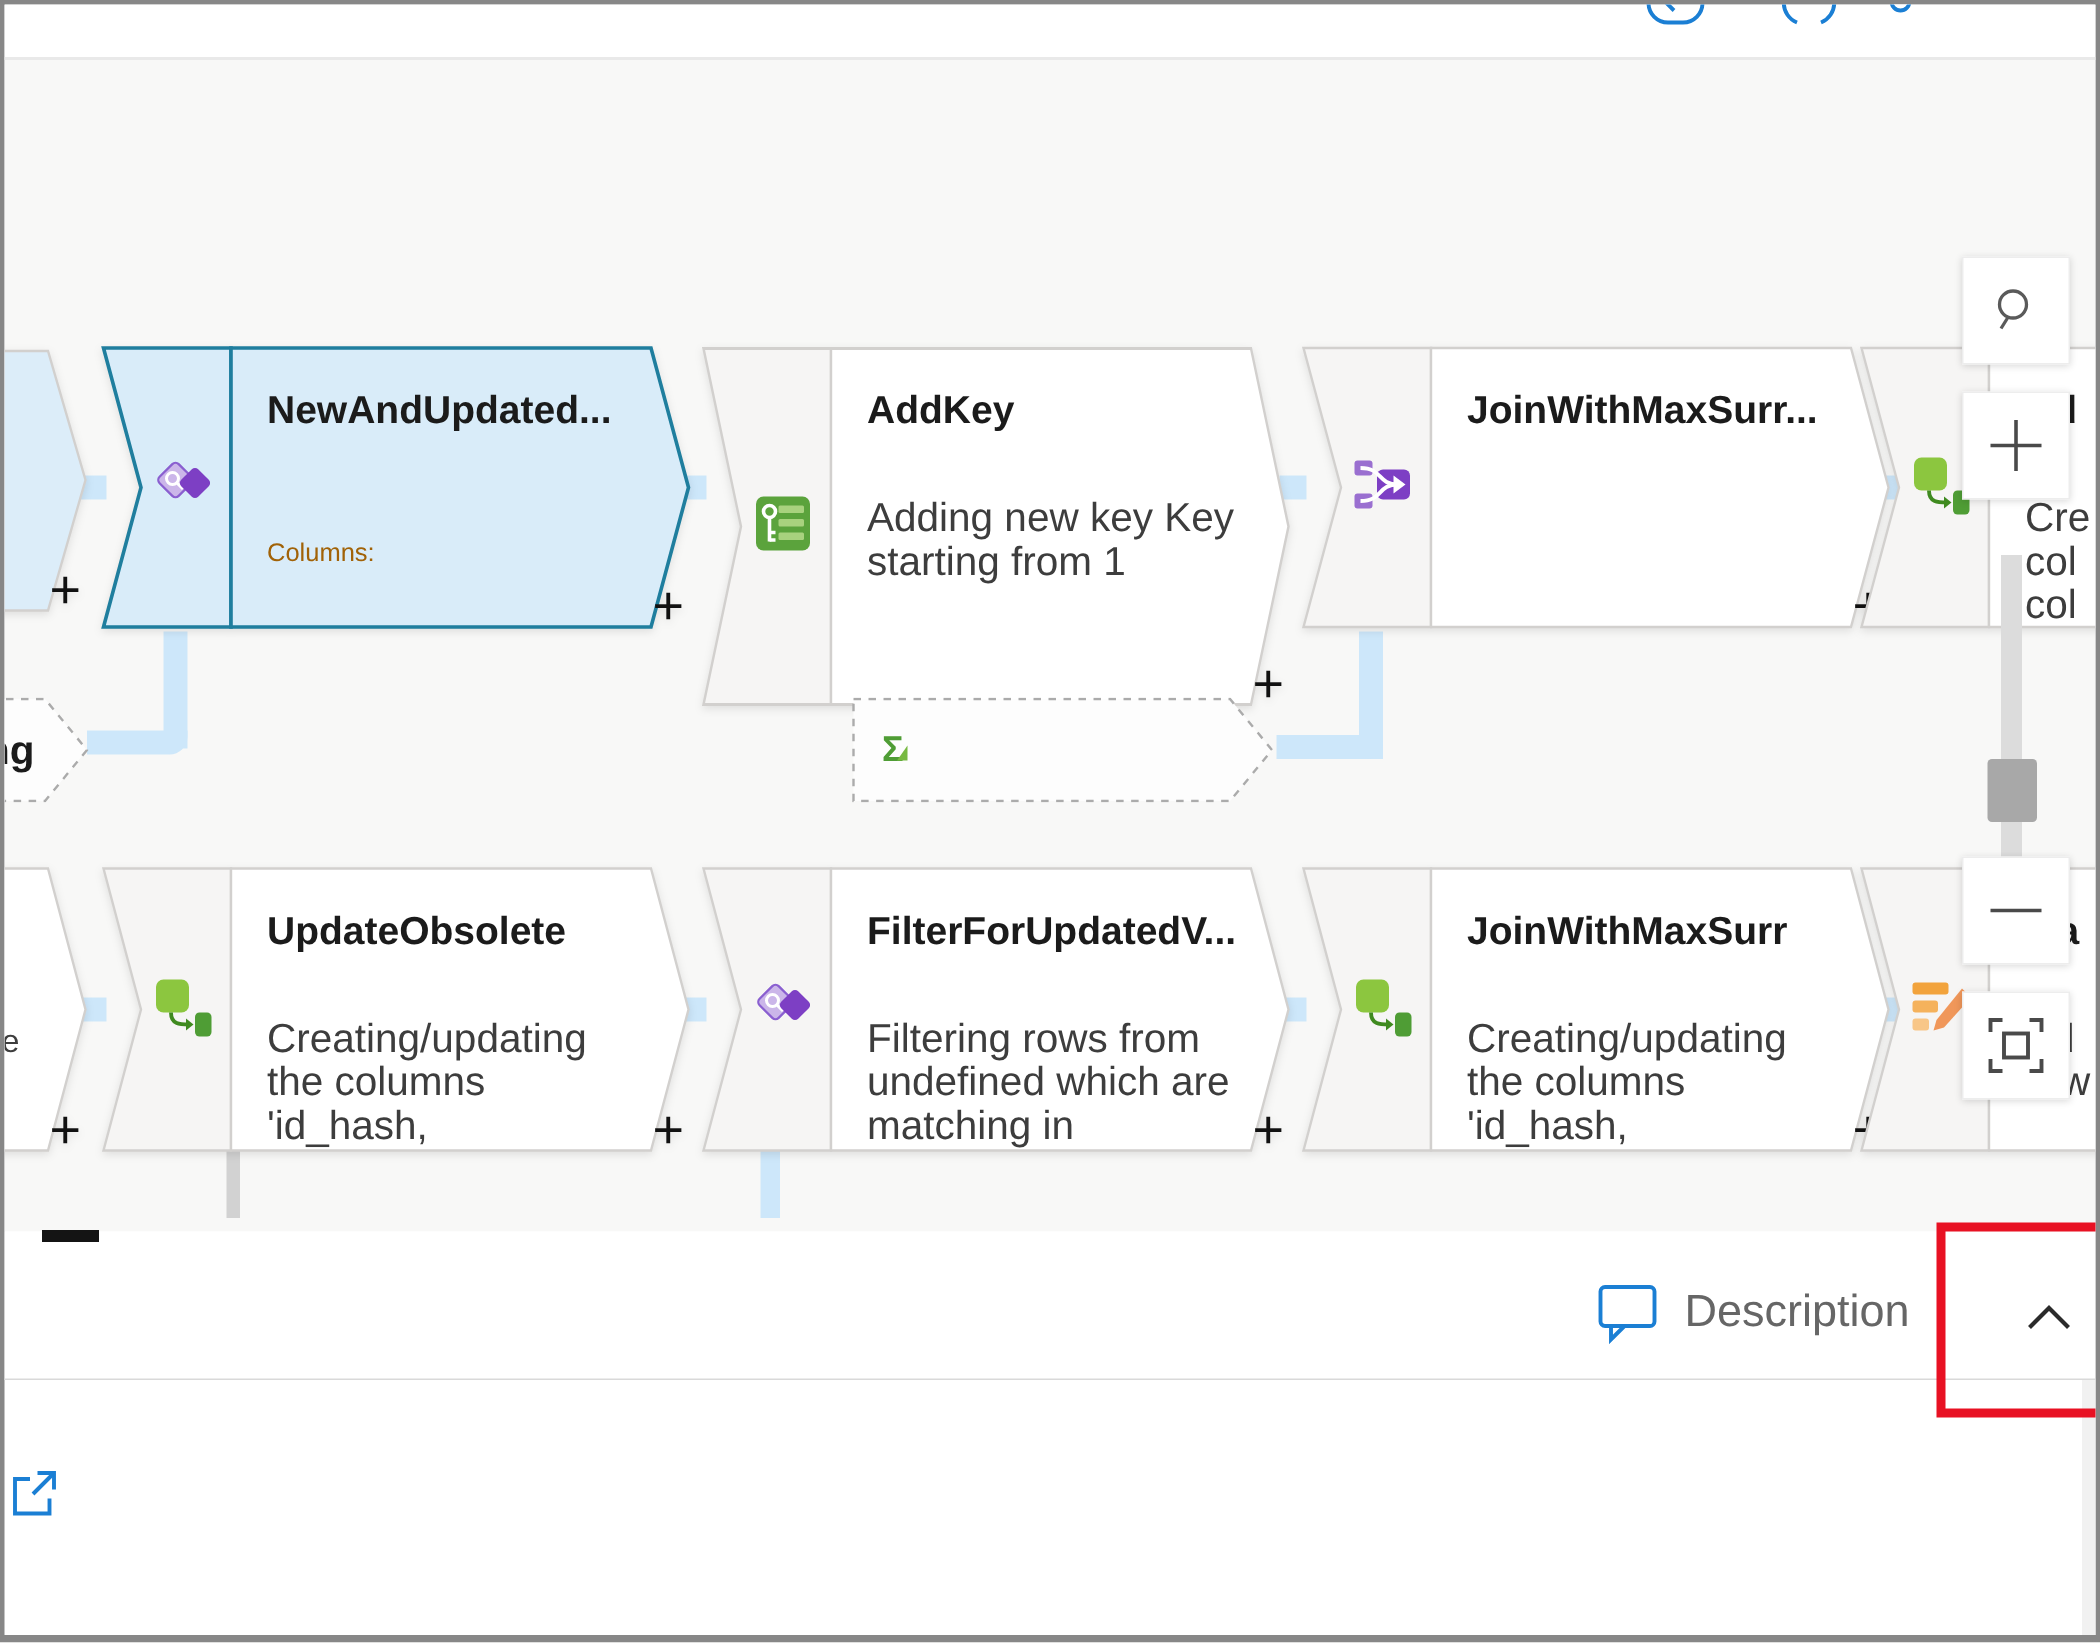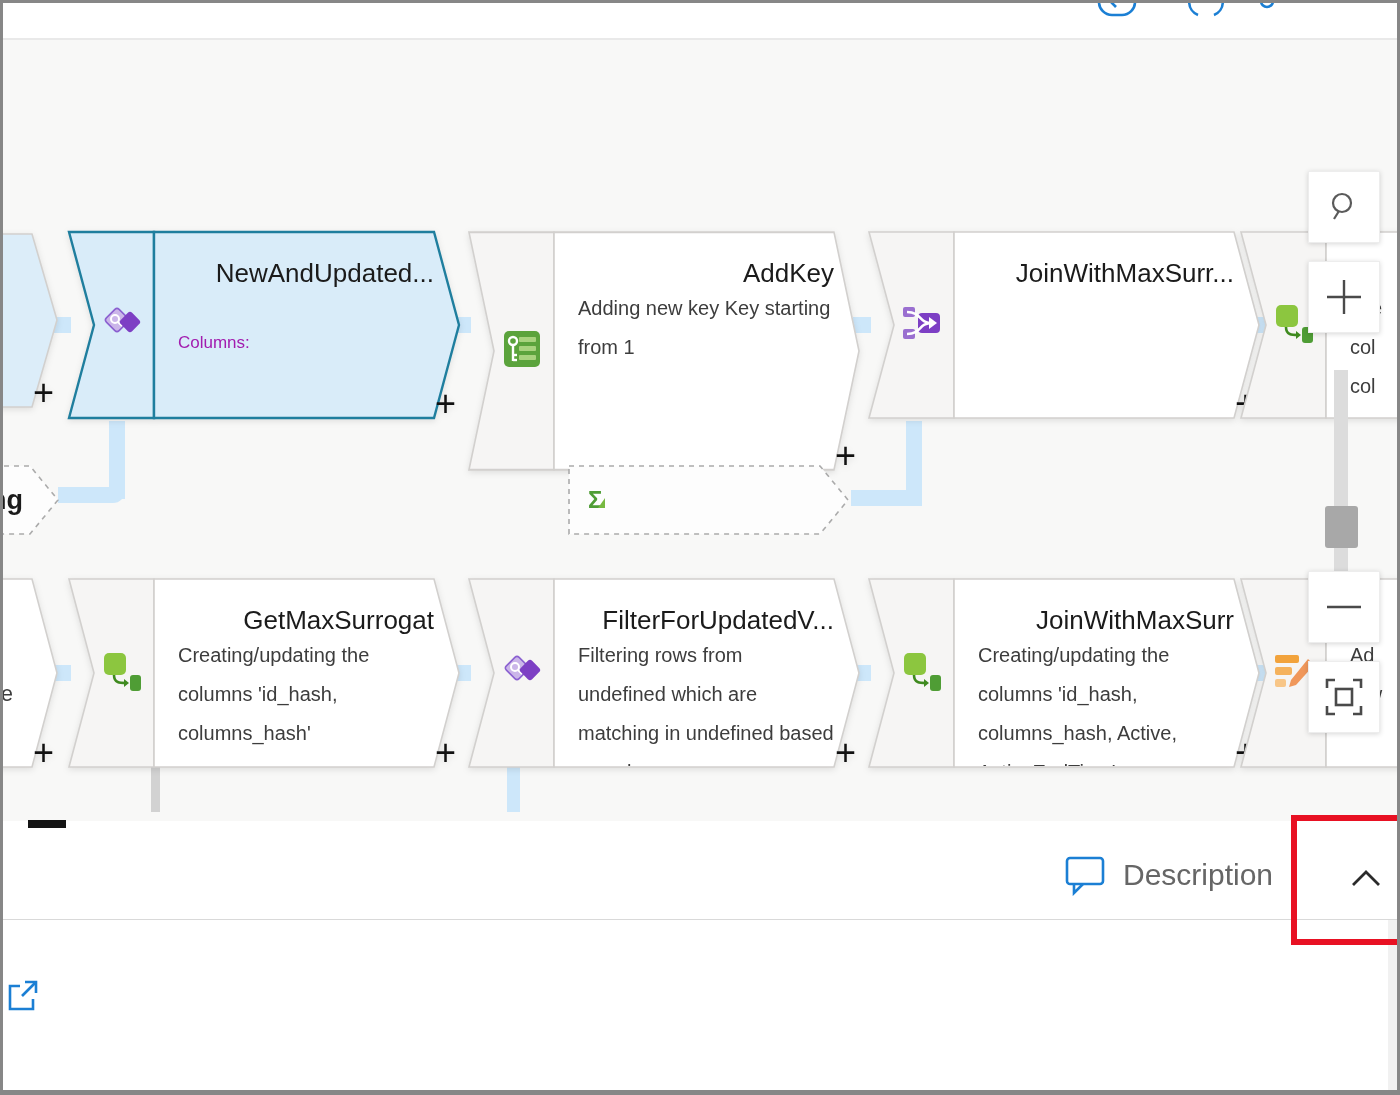--- a/index.html
+++ b/index.html
@@ -16,23 +16,23 @@
   
   .node{position:absolute;z-index:2;filter:drop-shadow(0 2px 3px rgba(0,0,0,.10));}
   .node svg.shape{position:absolute;left:0;top:0;width:100%;height:100%;overflow:visible;}
   .shape .bodyfill{fill:#ffffff;stroke:#d2d0ce;stroke-width:1.6;}
   .shape .iconfill{fill:#f6f5f4;stroke:#d2d0ce;stroke-width:1.6;}
   .node.selected .bodyfill{fill:#d9ecf9;stroke:#1f7e9e;stroke-width:2.4;}
   .node.selected .iconfill{fill:#d9ecf9;stroke:#1f7e9e;stroke-width:2.4;}
   .node.partial-blue .bodyfill,.node.partial-blue .iconfill{fill:#dcedf9;}
   .icon-wrap{position:absolute;left:34px;top:50%;transform:translateY(-50%);width:44px;height:44px;z-index:3;}
   .nbody{position:absolute;left:110px;right:26px;top:26px;bottom:2px;overflow:hidden;z-index:3;}
-  .ntitle{font-size:26px;font-weight:400;color:#1b1b1b;line-height:32px;white-space:nowrap;text-align:right;}
-  .ndesc{font-size:20px;color:#3d3d3d;line-height:39px;}
-  .nmeta-label{margin-top:44px;font-size:17px;color:#a21caf;line-height:20px;}
+  .ntitle{font-size:26px;font-weight:700;color:#1b1b1b;line-height:32px;white-space:nowrap;}
+  .ndesc{margin-top:42px;font-size:27px;color:#3d3d3d;line-height:29px;}
+  .nmeta-label{margin-top:70px;font-size:17px;color:#a16207;line-height:20px;}
   .nmeta-value{font-size:26px;font-weight:600;color:#1b1b1b;line-height:30px;}
   .plus{position:absolute;right:4px;bottom:-6px;font-size:36px;font-weight:300;color:#111;z-index:3;cursor:pointer;}
   
   .refnode{position:absolute;z-index:2;}
   .refnode svg.shape path{fill:#fdfdfd;stroke:#ababab;stroke-width:1.6;stroke-dasharray:5 5;}
   .ref-inner{position:absolute;left:0;top:0;right:30px;bottom:0;display:flex;align-items:center;padding-left:20px;gap:10px;z-index:3;}
   .ref-title{font-size:27px;font-weight:600;color:#1b1b1b;white-space:nowrap;}
   .sigma{font-size:24px;font-weight:700;color:#4f9d35;line-height:24px;}
   .sigma .tri{display:inline-block;width:0;height:0;border-left:7px solid transparent;border-bottom:10px solid #77b941;margin-left:-4px;}
   
@@ -219,21 +219,21 @@
       </svg>
       <div class="icon-wrap">
         <svg width="42" height="42" viewBox="0 0 42 42">
           <rect x="2" y="2" width="22" height="22" rx="5" fill="#8cc63f"></rect>
           <path d="M12 24 C 12 32, 18 32, 24 32" fill="none" stroke="#3f8a1f" stroke-width="2.6"></path>
           <path d="M22 28 L27 32 L22 36 Z" fill="#3f8a1f"></path>
           <rect x="28" y="24" width="11" height="16" rx="3" fill="#4f9d35"></rect>
         </svg>
       </div>
       <div class="nbody">
-        <div class="ntitle">GetMaxSurrogat</div>
+        <div class="ntitle">UpdateObsolete</div>
         <div class="ndesc">Creating/updating the columns 'id_hash, columns_hash'</div>
       </div>
       <div class="plus">+</div>
     </div>
 
     <div class="node" style="left:465px;top:538px;width:392px;height:190px;">
       <svg class="shape" viewBox="0 0 392 190" preserveAspectRatio="none">
         <path class="iconfill" d="M1,1 L86,1 L86,189 L1,189 L26,95 Z"></path>
         <path class="bodyfill" d="M86,1 L366,1 L391,95 L366,189 L86,189 Z"></path>
       </svg>

